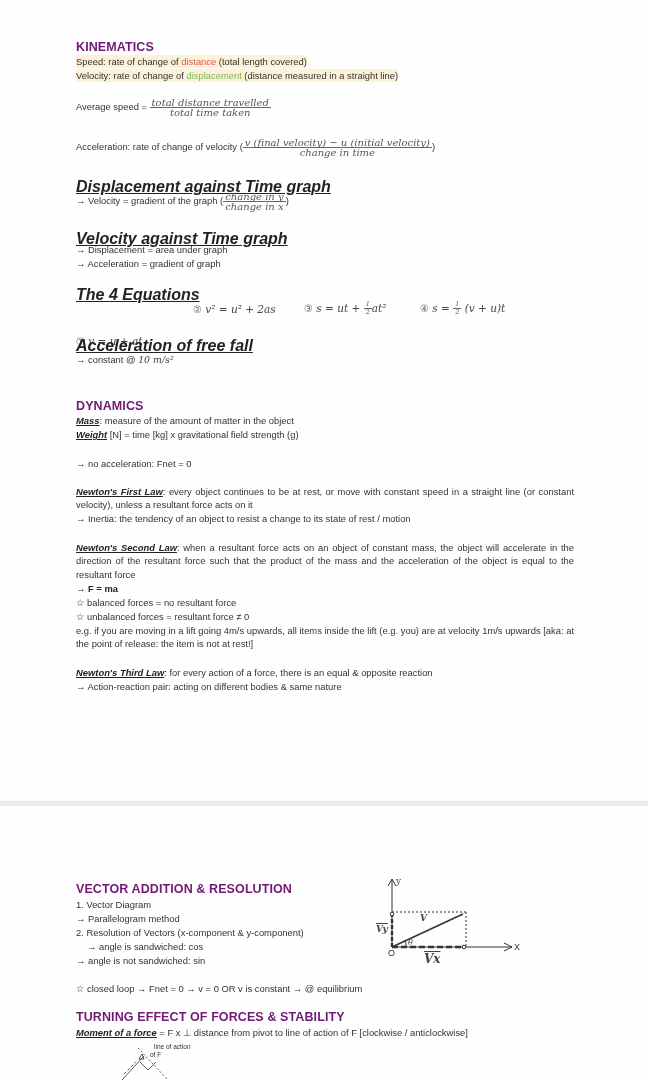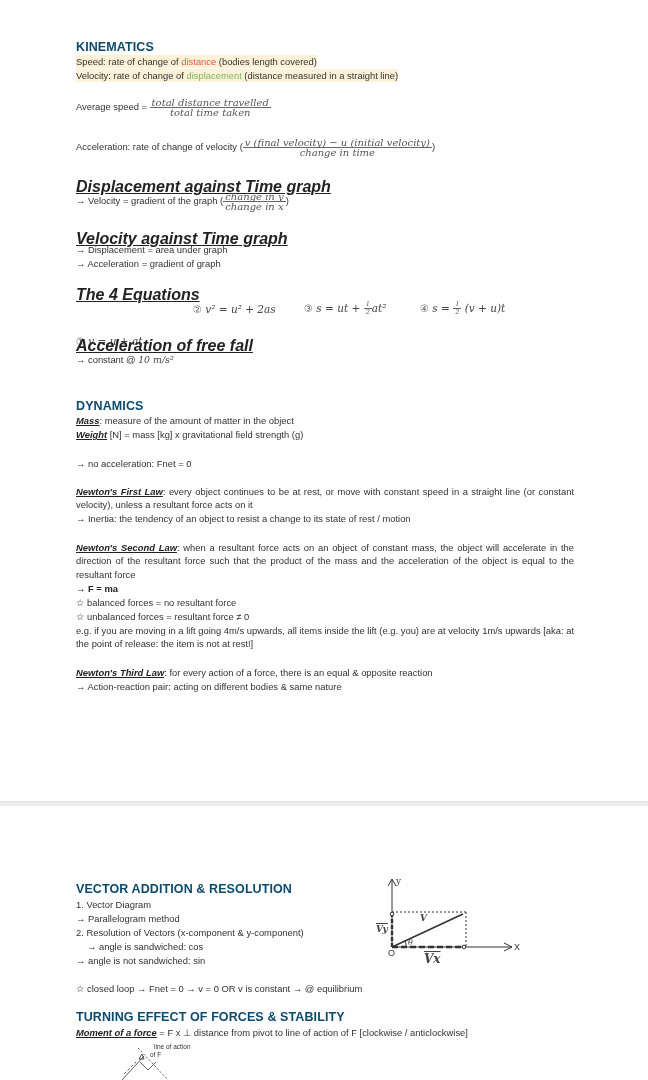--- a/index.html
+++ b/index.html
@@ -4,39 +4,39 @@
 <style>
   html, body { margin: 0; padding: 0; }
   body {
     width: 648px; height: 1080px; overflow: hidden; position: relative;
     background: #fefefe;
     font-family: "Liberation Sans", sans-serif;
     color: #2b2b2b;
   }
   .abs { position: absolute; white-space: nowrap; }
   .txt { font-size: 9.4px; line-height: 13.4px; color: #333; }
-  .h1 { font-size: 12.5px; font-weight: bold; color: #0c4a6e; letter-spacing: 0.1px; }
+  .h1 { font-size: 12.5px; font-weight: bold; color: #701a75; letter-spacing: 0.1px; }
   .sub { font-size: 16px; font-weight: bold; font-style: italic; text-decoration: underline; color: #222; }
   .math { font-family: "DejaVu Serif", serif; font-style: italic; color: #444; }
   .hl { background: #fdf1d8; }
   .red { color: #e05a4a; }
   .green { color: #7cb85c; }
   .frac { display: inline-block; vertical-align: middle; text-align: center; font-family: "DejaVu Serif", serif; font-style: italic; color: #555; font-size: 10px; line-height: 9px; }
   .frac .num { display: block; border-bottom: 0.8px solid #666; padding: 0 2px; }
   .frac .den { display: block; padding: 0 2px; }
   .para { white-space: normal; width: 498px; text-align: justify; }
   .circ { font-style: normal; font-family: "DejaVu Sans", sans-serif; color: #666; font-size: 10px; }
   .divider { position: absolute; left: 0; width: 648px; top: 801px; height: 4px; background: #ececec; border-top: 1px solid #e2e2e2; }
 </style>
 </head>
 <body>
 
 <div class="abs h1" style="left:76px;top:40px;">KINEMATICS</div>
 
-<div class="abs txt hl" style="left:76px;top:55px;"><span>Speed: rate of change of </span><span class="red">distance</span><span> (bodies length covered)</span></div>
+<div class="abs txt hl" style="left:76px;top:55px;"><span>Speed: rate of change of </span><span class="red">distance</span><span> (total length covered)</span></div>
 <div class="abs txt hl" style="left:76px;top:69px;"><span>Velocity: rate of change of </span><span class="green">displacement</span><span> (distance measured in a straight line)</span></div>
 
 <div class="abs txt" style="left:76px;top:98px;">
   <span>Average speed = </span><span class="frac"><span class="num">total distance travelled</span><span class="den">total time taken</span></span>
 </div>
 
 <div class="abs txt" style="left:76px;top:138px;">
   <span>Acceleration: rate of change of velocity (</span><span class="frac"><span class="num">v (final velocity) − u (initial velocity)</span><span class="den">change in time</span></span><span>)</span>
 </div>
 
@@ -53,21 +53,21 @@
 <div class="abs txt math" style="left:76px;top:303px;font-size:10.5px;margin-top:32px;"><span class="circ">①</span> <span>v = u + at</span></div>
 <div class="abs txt math" style="left:193px;top:303px;font-size:10.5px;"><span class="circ">②</span> <span>v² = u² + 2as</span></div>
 <div class="abs txt math" style="left:304px;top:301px;font-size:10.5px;"><span class="circ">③</span> <span>s = ut + </span><span class="frac" style="font-size:6.5px;line-height:7px;"><span class="num">1</span><span class="den">2</span></span><span>at²</span></div>
 <div class="abs txt math" style="left:420px;top:301px;font-size:10.5px;"><span class="circ">④</span> <span>s = </span><span class="frac" style="font-size:6.5px;line-height:7px;"><span class="num">1</span><span class="den">2</span></span><span> (v + u)t</span></div>
 
 <div class="abs sub" style="left:76px;top:337px;">Acceleration of free fall</div>
 <div class="abs txt" style="left:76px;top:353px;"><span>→ constant @ </span><span class="math">10 m/s²</span></div>
 
 <div class="abs h1" style="left:76px;top:399px;">DYNAMICS</div>
 <div class="abs txt" style="left:76px;top:414px;"><span class="sub" style="font-size:9.4px;">Mass</span><span>: measure of the amount of matter in the object</span></div>
-<div class="abs txt" style="left:76px;top:428px;"><span class="sub" style="font-size:9.4px;">Weight</span><span> [N] = mass [kg] x gravitational field strength (g)</span></div>
+<div class="abs txt" style="left:76px;top:428px;"><span class="sub" style="font-size:9.4px;">Weight</span><span> [N] = time [kg] x gravitational field strength (g)</span></div>
 <div class="abs txt" style="left:76px;top:457px;">→ no acceleration: Fnet = 0</div>
 
 <div class="abs txt para" style="left:76px;top:485px;"><span class="sub" style="font-size:9.4px;">Newton's First Law</span><span>: every object continues to be at rest, or move with constant speed in a straight line (or constant velocity), unless a resultant force acts on it</span></div>
 <div class="abs txt" style="left:76px;top:512px;">→ Inertia: the tendency of an object to resist a change to its state of rest / motion</div>
 
 <div class="abs txt para" style="left:76px;top:541px;"><span class="sub" style="font-size:9.4px;">Newton's Second Law</span><span>: when a resultant force acts on an object of constant mass, the object will accelerate in the direction of the resultant force such that the product of the mass and the acceleration of the object is equal to the resultant force</span></div>
 <div class="abs txt" style="left:76px;top:582px;font-weight:bold;color:#222;">→ F = ma</div>
 <div class="abs txt" style="left:76px;top:596px;">☆ balanced forces = no resultant force</div>
 <div class="abs txt" style="left:76px;top:610px;">☆ unbalanced forces = resultant force ≠ 0</div>
 <div class="abs txt para" style="left:76px;top:624px;">e.g. if you are moving in a lift going 4m/s upwards, all items inside the lift (e.g. you) are at velocity 1m/s upwards [aka: at the point of release: the item is not at rest!]</div>

